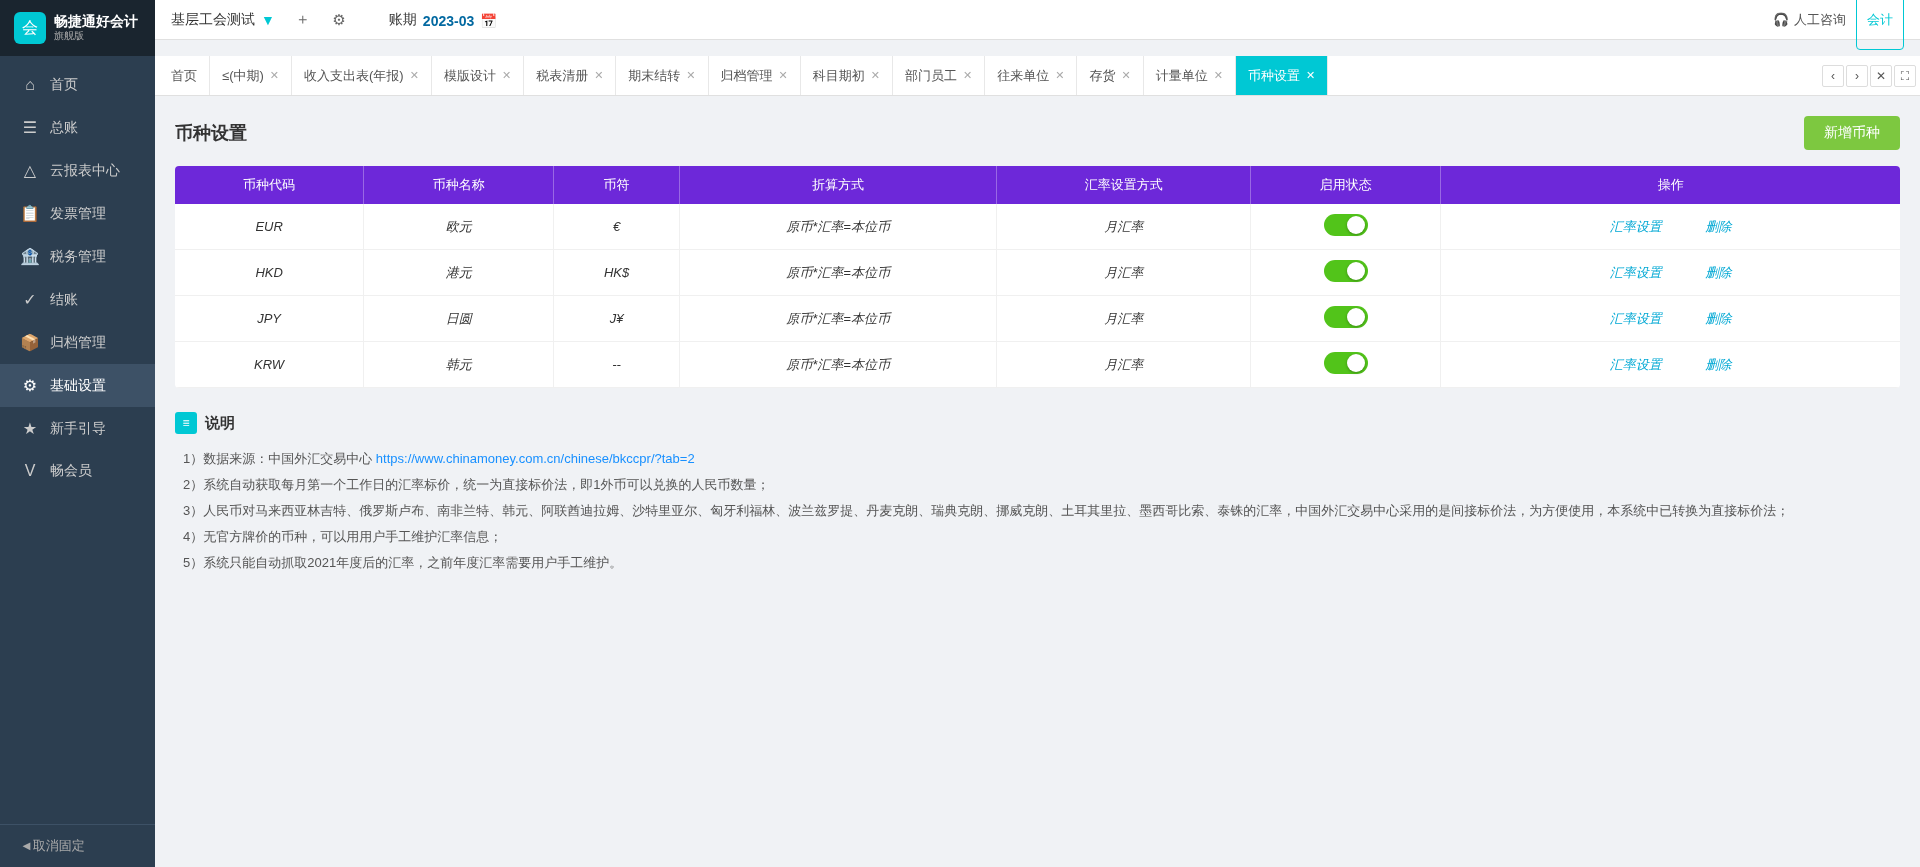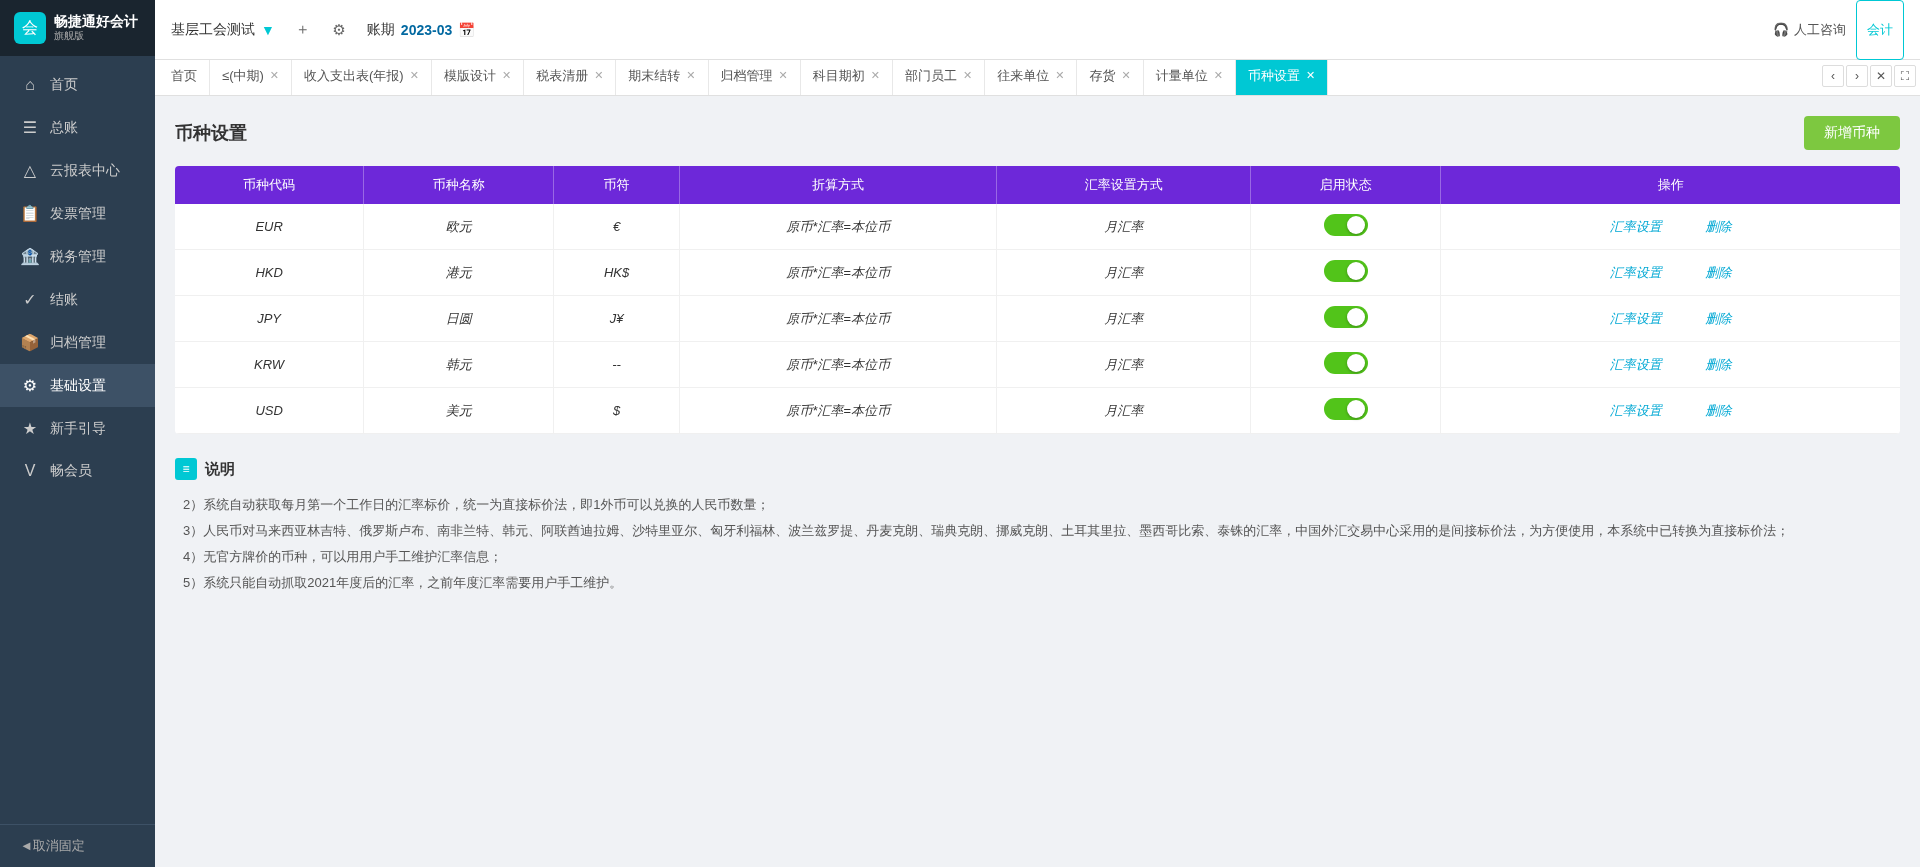--- a/index.html
+++ b/index.html
@@ -27,35 +27,35 @@
     }
     .sidebar-item.active { background: #3d5166; color: #fff; }
     .sidebar-item .s-icon { font-size: 16px; width: 20px; text-align: center; }
     .sidebar-bottom {
       padding: 12px 20px; display: flex; align-items: center; gap: 8px;
       color: #aaa; font-size: 13px; cursor: pointer; border-top: 1px solid #3d5166;
     }
 
     
     .topbar {
-      position: fixed; left: 155px; top: 0; right: 0; height: 60px;
+      position: fixed; left: 155px; top: 0; right: 0; height: 40px;
       background: #fff; display: flex; align-items: center; padding: 0 16px;
       border-bottom: 1px solid #e0e0e0; z-index: 100; gap: 10px;
     }
     .topbar-company {
       display: flex; align-items: center; gap: 6px; font-size: 14px; color: #333;
       cursor: pointer;
     }
     .topbar-actions { display: flex; align-items: center; gap: 8px; margin-left: 4px; }
     .topbar-icon-btn {
       width: 28px; height: 28px; display: flex; align-items: center; justify-content: center;
       cursor: pointer; color: #666; font-size: 15px;
     }
     .topbar-period {
-      display: flex; align-items: center; gap: 6px; font-size: 14px; color: #333; margin-left: 4px;
+      display: flex; align-items: flex-end; gap: 6px; font-size: 14px; color: #333; margin-left: 26px;
     }
     .topbar-right {
       margin-left: auto; display: flex; align-items: center; gap: 10px;
     }
     .support-btn {
       display: flex; align-items: center; gap: 4px; font-size: 13px; color: #555; cursor: pointer;
     }
     .account-btn {
       border: 1px solid #00c8d4; color: #00c8d4; padding: 20px 10px; border-radius: 4px;
       cursor: pointer; font-size: 13px;
@@ -363,45 +363,30 @@
     <td>
       <div class="toggle">
         <div class="toggle-knob"></div>
       </div>
     </td>
     <td>
       <a class="action-link">汇率设置</a>
       <a class="action-link">删除</a>
     </td>
   </tr>
-          <tr>
-    <td>USD</td>
-    <td>美元</td>
-    <td>$</td>
-    <td>原币*汇率=本位币</td>
-    <td>月汇率</td>
-    <td>
-      <div class="toggle">
-        <div class="toggle-knob"></div>
-      </div>
-    </td>
-    <td>
-      <a class="action-link">汇率设置</a>
-      <a class="action-link">删除</a>
-    </td>
-  </tr>
         </tbody>
     </table>
   </div>
 
   <div class="notes-section">
     <div class="notes-header">
       <div class="notes-icon">≡</div>
       <span class="notes-title">说明</span>
     </div>
     <ul class="notes-list">
+      <li>1）数据来源：中国外汇交易中心 <a href="#">https://www.chinamoney.com.cn/chinese/bkccpr/?tab=2</a></li>
       <li>2）系统自动获取每月第一个工作日的汇率标价，统一为直接标价法，即1外币可以兑换的人民币数量；</li>
       <li>3）人民币对马来西亚林吉特、俄罗斯卢布、南非兰特、韩元、阿联酋迪拉姆、沙特里亚尔、匈牙利福林、波兰兹罗提、丹麦克朗、瑞典克朗、挪威克朗、土耳其里拉、墨西哥比索、泰铢的汇率，中国外汇交易中心采用的是间接标价法，为方便使用，本系统中已转换为直接标价法；</li>
       <li>4）无官方牌价的币种，可以用用户手工维护汇率信息；</li>
       <li>5）系统只能自动抓取2021年度后的汇率，之前年度汇率需要用户手工维护。</li>
     </ul>
   </div>
 </div>
 
 </body></html>

